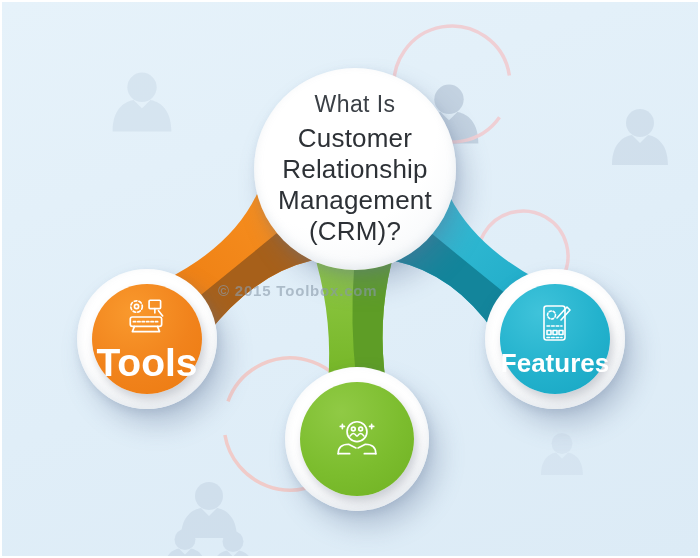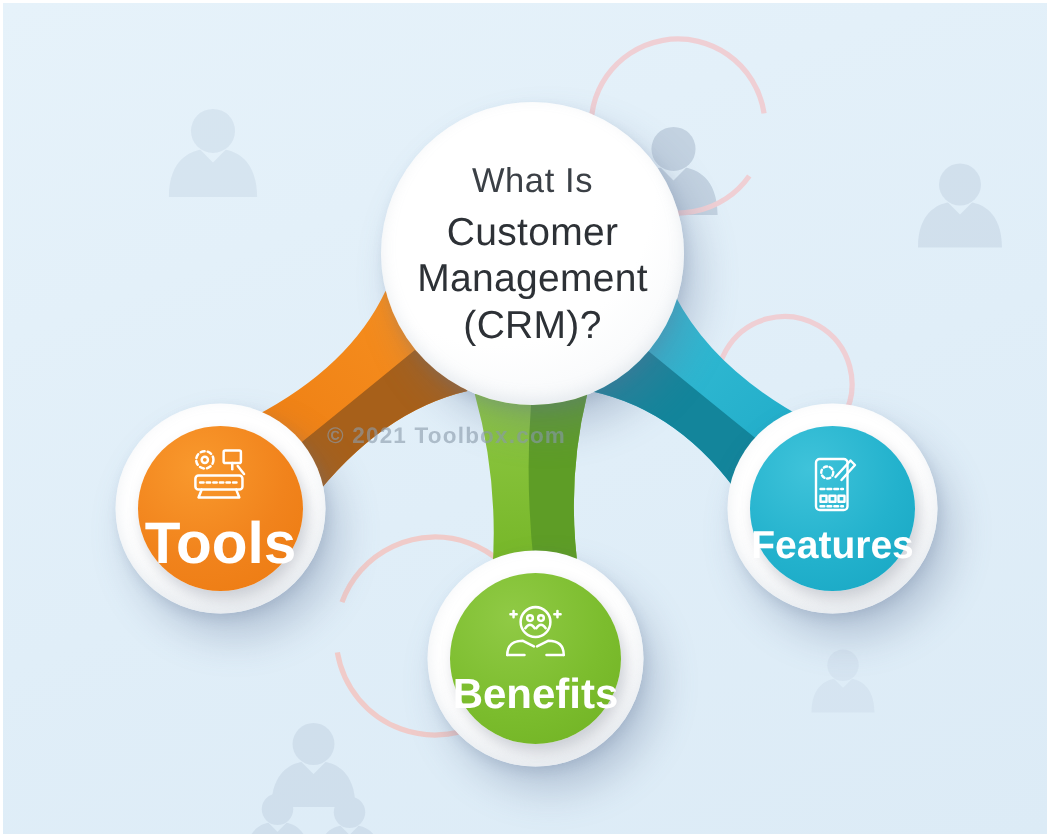--- a/index.html
+++ b/index.html
@@ -101,25 +101,26 @@
     <g>
       <path d="M 448 195 Q 474 245 538 279 L 493 331 Q 452 272 393 259 Z" fill="url(#gradT)"></path>
       <path d="M 429.4 231.3 Q 468 263 512.6 299 L 493 331 Q 452 272 393 259 Z" fill="#13859b"></path>
     </g>
     <g>
       <path d="M 314.5 260.7 Q 331 320 326 382 L 384 382 Q 375 320 389.5 260.7 Z" fill="url(#gradG)"></path>
       <path d="M 352 268 Q 348 320 354 375 L 384 382 Q 375 320 389.5 260.7 Z" fill="#5e9d26"></path>
     </g>
   </svg>
 
-  <div class="watermark">© 2021 Toolbox.com</div>
+  <div class="watermark">© 2015 Toolbox.com</div>
 
   <div class="ring central">
     <div class="prefix">What Is</div>
     <div class="tline">Customer</div>
+    <div class="tline">Relationship</div>
     <div class="tline">Management</div>
     <div class="tline">(CRM)?</div>
   </div>
 
   <div class="ring tools"></div>
   <div class="disc tools">
     <svg width="46" height="40" viewBox="0 0 44 38" fill="none" stroke="#ffffff" stroke-width="1.6" stroke-linecap="round" stroke-linejoin="round">
       <circle cx="12" cy="9" r="5.5" stroke-dasharray="2.6 2"></circle>
       <circle cx="12" cy="9" r="2"></circle>
       <rect x="24" y="3" width="11" height="8" rx="1"></rect>
@@ -139,21 +140,20 @@
       <circle cx="18.5" cy="10.5" r="1.8"></circle>
       <path d="M15.5 17 q3 -4.5 6 0"></path>
       <circle cx="25.5" cy="10.5" r="1.8"></circle>
       <path d="M22.5 17 q3 -4.5 6 0"></path>
       <path d="M8 6 v4 M6 8 h4 M36 6 v4 M34 8 h4"></path>
       <path d="M4 34 q0 -9 10 -9 l7 3.5"></path>
       <path d="M4 34 h11"></path>
       <path d="M40 34 q0 -9 -10 -9 l-7 3.5"></path>
       <path d="M29 34 h11"></path>
     </svg>
-    <div class="nlabel">Benefits</div>
   </div>
 
   <div class="ring features"></div>
   <div class="disc features">
     <svg width="44" height="42" viewBox="0 0 44 42" fill="none" stroke="#ffffff" stroke-width="1.6" stroke-linecap="round" stroke-linejoin="round">
       <rect x="11" y="4" width="21" height="34" rx="2.5"></rect>
       <circle cx="18.5" cy="13" r="4" stroke-dasharray="2.2 1.8"></circle>
       <path d="M24 16 L34 5 l3 3 -9 10"></path>
       <path d="M14 24 h15" stroke-dasharray="2.6 2"></path>
       <rect x="14" y="28.5" width="4" height="4"></rect>

